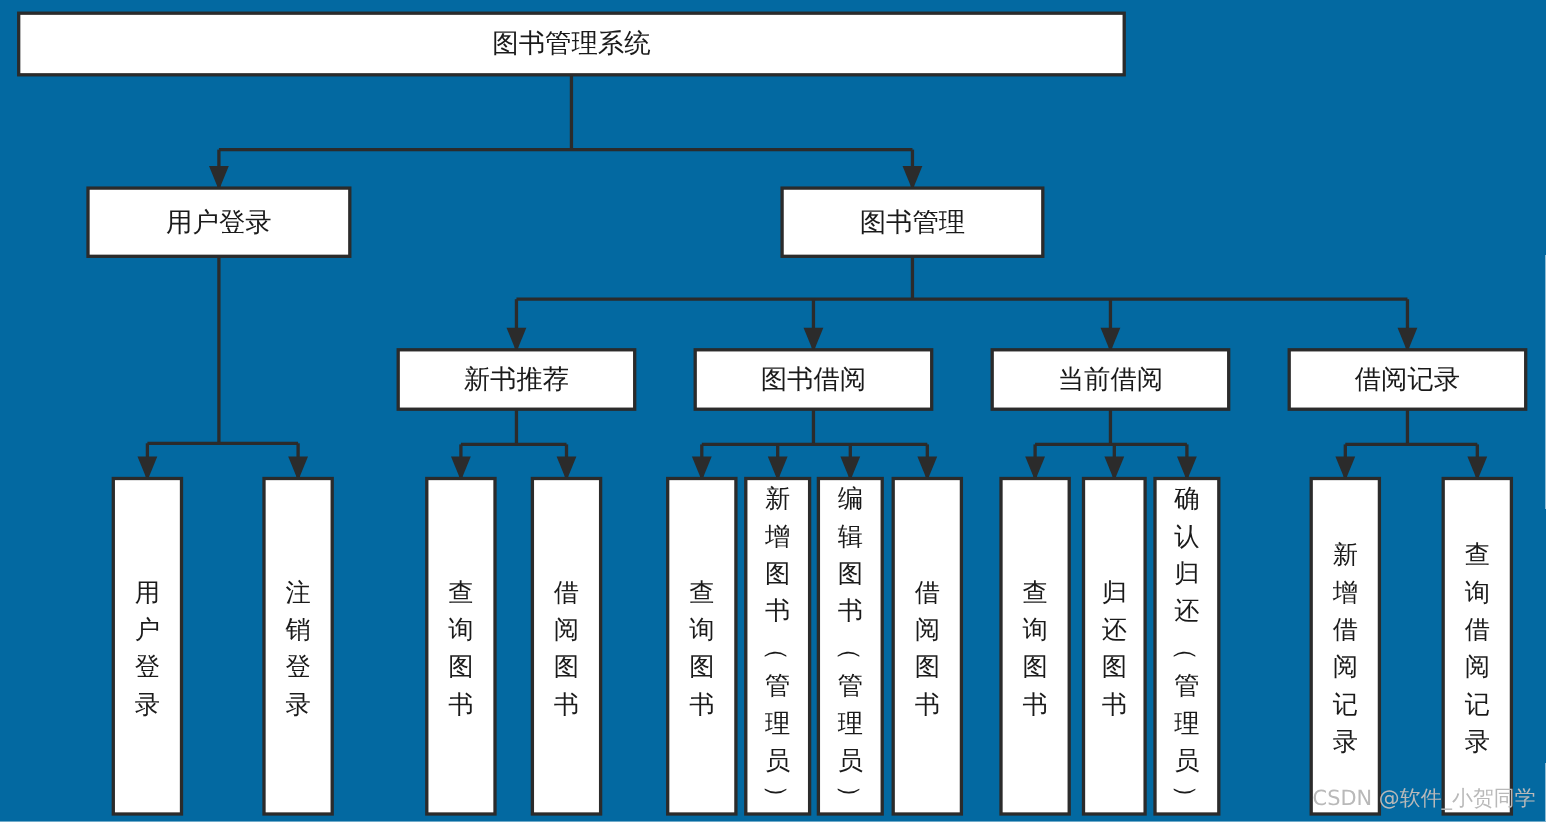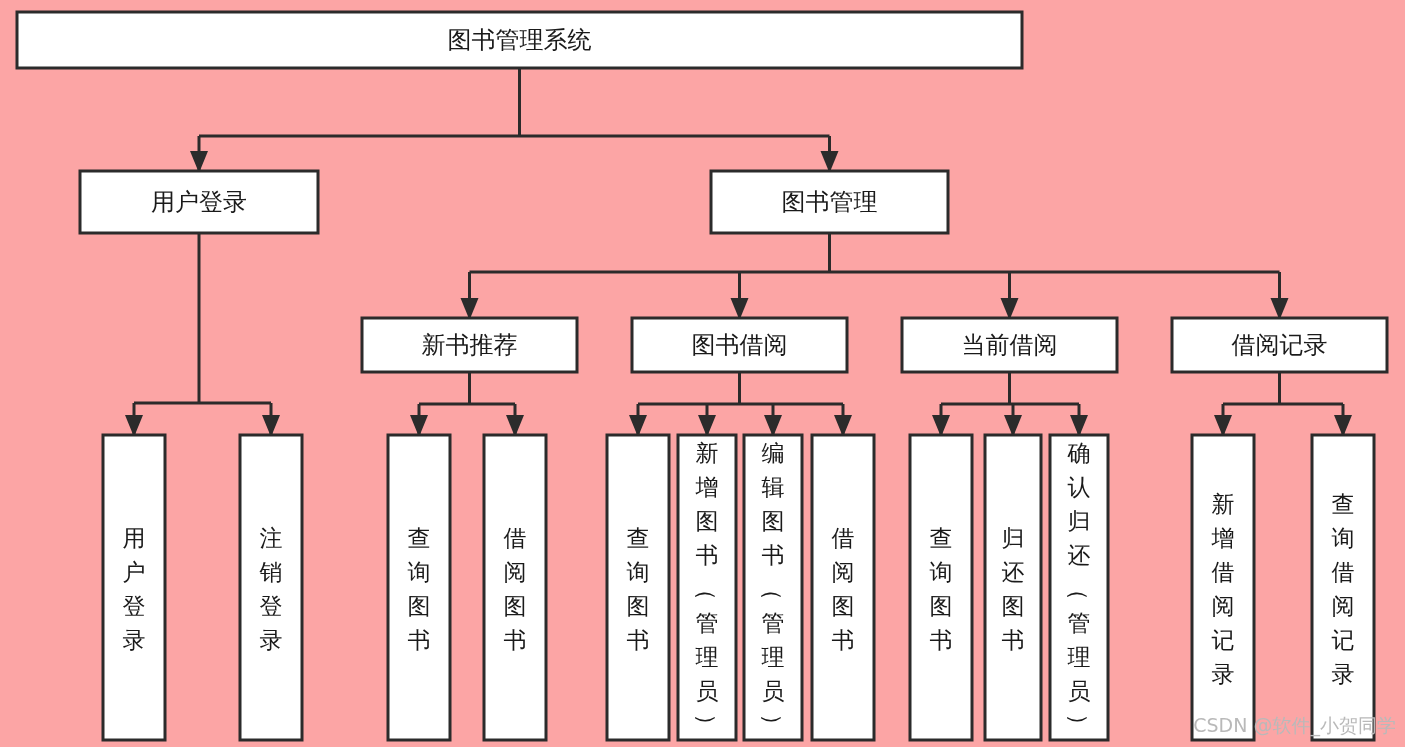--- a/index.html
+++ b/index.html
@@ -10,21 +10,21 @@
   body {
     width: 1405px;
     height: 747px;
     overflow: hidden;
     font-family: "DejaVu Sans", "Liberation Sans", sans-serif;
   }
   #diagram-root {
     position: relative;
     width: 1405px;
     height: 747px;
-    background: #fca5a5;
+    background: #0369a1;
   }
   svg#diagram-svg {
     position: absolute;
     left: 0;
     top: 0;
     width: 1405px;
     height: 747px;
     display: block;
   }
   .node-box {

